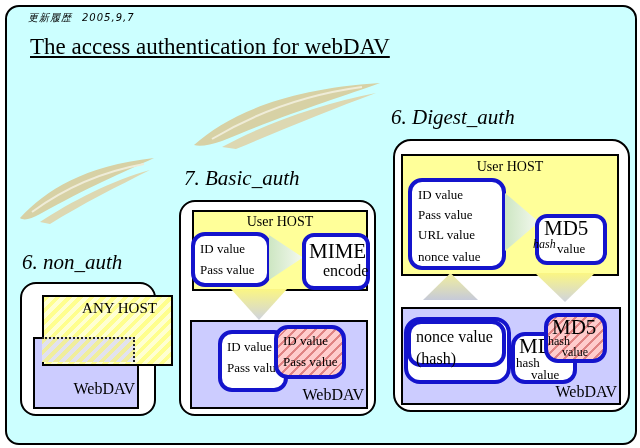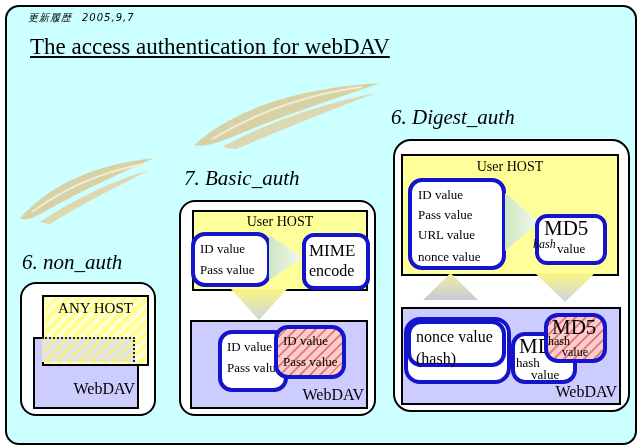--- a/index.html
+++ b/index.html
@@ -15,41 +15,41 @@
         letter-spacing:1px;}
   .meta span{margin-right:10px;font-style:italic;}
   .title{left:30px;top:34px;font-size:23px;text-decoration:underline;}
 
   .heading{font-style:italic;font-size:21px;white-space:nowrap;}
 
   .panel{background:#fff;border:2px solid #000;border-radius:16px;}
   .ybox{background:#ffff99;border:2px solid #000;}
   .lbox{background:#ccccff;border:2px solid #000;}
   .hatch-y{background:repeating-linear-gradient(135deg,#ffff8e 0 4px,#ffffd2 4px 8px);
-           border:2px solid #000;}
+           border:2px solid #000;padding-left:24px;}
   .overlap{background:repeating-linear-gradient(135deg,#f0ee9c 0 4px,#e2e2ee 4px 8px);
            border-top:2px dotted #222;border-right:2px dotted #222;}
   .bluebox{background:#fff;border:4px solid #1414cc;border-radius:14px;}
   .hatch-p{background:repeating-linear-gradient(135deg,#ffcccc 0 5px,#e08484 5px 7px);
            border:4px solid #1414cc;border-radius:14px;}
 
   .hostlbl{width:100%;text-align:center;font-size:14px;}
   .srvlbl{text-align:right;font-size:16px;}
   .fields{font-size:13px;line-height:21px;padding:2px 0 0 5px;white-space:nowrap;}
   .fields4{font-size:13px;line-height:20px;padding:3px 0 0 6px;white-space:nowrap;}
 
   .arrow-r{clip-path:polygon(0 0,100% 50%,0 100%);
            background:linear-gradient(90deg,#cde6c2,#f4f9f0);}
   .tri-dn{clip-path:polygon(0 0,100% 0,50% 100%);
           background:linear-gradient(#fbf683,#cfd3de);}
   .tri-up{clip-path:polygon(50% 0,100% 100%,0 100%);
           background:linear-gradient(#f2ef9c,#c6cad9);}
 
-  .mime{font-size:17px;line-height:22px;padding:3px 0 0 3px;}
-  .mime2{font-size:16px;line-height:17px;padding-left:3px;}
+  .mime{font-size:21px;line-height:22px;padding:3px 0 0 3px;}
+  .mime2{font-size:16px;line-height:17px;padding-left:17px;}
   .md5big{font-size:21px;line-height:21px;}
   .hashsm{font-size:12px;line-height:12px;font-style:italic;}
   .valsm{font-size:13px;line-height:13px;}
   .noncetxt{font-size:16px;line-height:22px;padding:2px 0 0 5px;white-space:nowrap;}
 </style>
 </head>
 <body>
 
 <div class="abs frame"></div>
 

